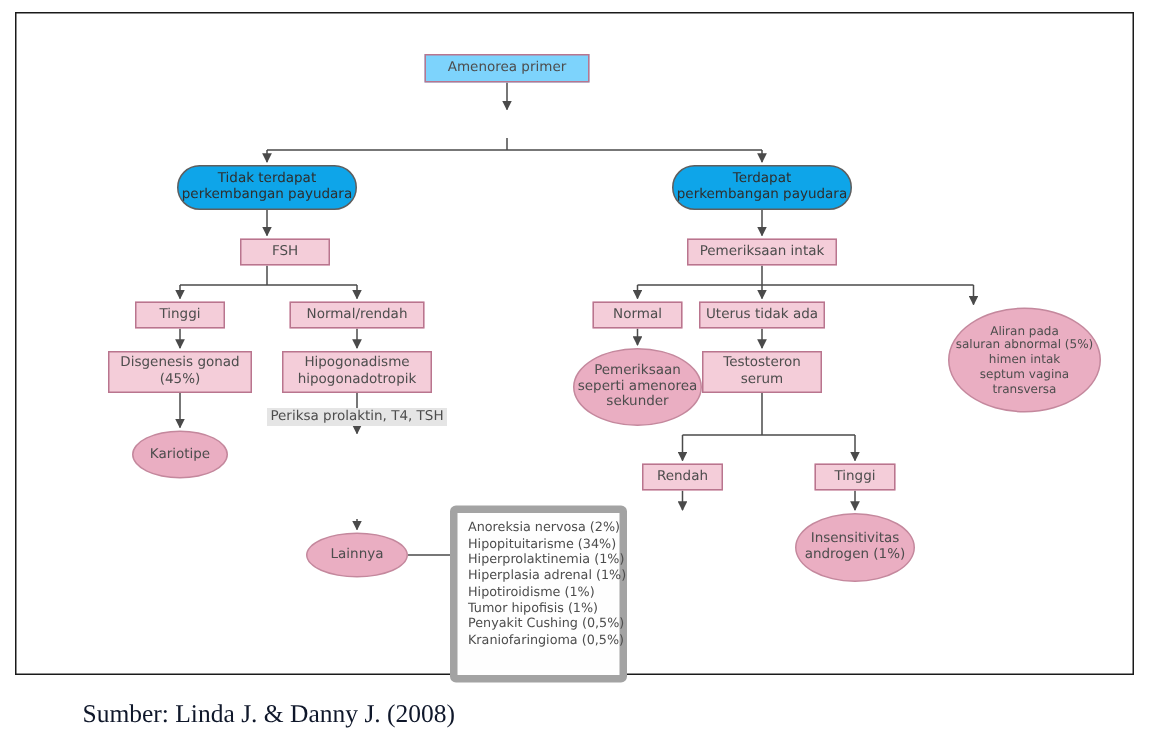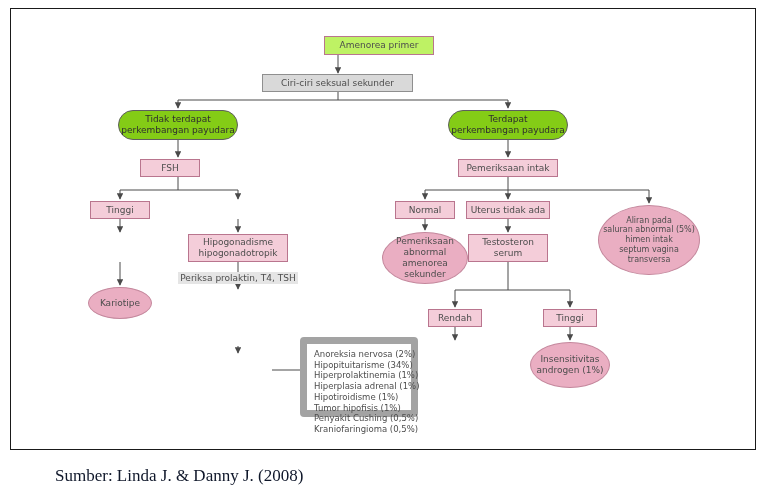--- a/index.html
+++ b/index.html
@@ -7,28 +7,28 @@
   .page{position:relative;width:782px;height:493px;background:#fff;
         font-family:"DejaVu Sans", sans-serif;overflow:hidden;}
   .frame{position:absolute;left:10px;top:8px;width:746px;height:442px;
          border:1px solid #1a1a1a;background:#fff;box-sizing:border-box;}
   svg.connectors{position:absolute;left:0;top:0;width:782px;height:493px;
                  pointer-events:none;}
   .node{position:absolute;box-sizing:border-box;display:flex;align-items:center;
         justify-content:center;text-align:center;font-size:9px;line-height:1.22;
         color:#4d4d4d;white-space:pre-line;}
   .box{background:#f4cdd9;border:1px solid #b9758e;}
-  .box.dark{background:#bef264;margin-left:41px;}
+  .box.dark{background:#7dd3fc;}
   .gray{background:#d9d9d9;border:1px solid #8f8f8f;}
-  .pill{background:#84cc16;border:1px solid #5e5e5e;border-radius:15px;color:#2e2e2e;}
+  .pill{background:#0ea5e9;border:1px solid #5e5e5e;border-radius:15px;color:#2e2e2e;}
   .ellipse{background:#eaaec2;border:1px solid #c4889d;border-radius:50%;}
-  .small{font-size:8px;}
+  .small{font-size:8px;margin-left:34px;}
   .label-plain{background:#e5e5e5;white-space:nowrap;}
-  .listbox{position:absolute;box-sizing:border-box;left:300px;top:337px;width:118px;height:80px;
-           background:#fefefe;border:7px solid #a3a3a3;border-radius:4px;
+  .listbox{position:absolute;box-sizing:border-box;left:300px;top:337px;width:118px;height:118px;
+           background:#fefefe;border:5px solid #a3a3a3;border-radius:4px;
            padding:5px 7px;font-size:8.5px;color:#4d4d4d;text-align:left;}
   .listbox div{line-height:10.7px;white-space:nowrap;}
   .caption{position:absolute;left:55px;top:466px;font-family:"Liberation Serif", serif;
            font-size:17px;color:#0f172a;}
 </style>
 </head>
 <body>
 
 <div class="page">
 
@@ -71,42 +71,45 @@
       <line x1="508" y1="219" x2="508" y2="232" marker-end="url(#arr)"></line>
       <line x1="455" y1="290" x2="455" y2="307" marker-end="url(#arr)"></line>
       <line x1="570" y1="290" x2="570" y2="307" marker-end="url(#arr)"></line>
       <line x1="455" y1="327" x2="455" y2="340" marker-end="url(#arr)"></line>
       <line x1="570" y1="327" x2="570" y2="340" marker-end="url(#arr)"></line>
     </g>
   </svg>
 
   <div class="node box dark" style="left:283px;top:36px;width:110px;height:19px">Amenorea primer</div>
 
-  <div class="node gray" style="left:262px;top:74px;width:151px;height:18px">Ciri-ciri seksual sekunder</div>
 
   <div class="node pill" style="left:118px;top:110px;width:120px;height:30px">Tidak terdapat
 perkembangan payudara</div>
 
   <div class="node pill" style="left:448px;top:110px;width:120px;height:30px">Terdapat
 perkembangan payudara</div>
 
-  <div class="node box" style="left:140px;top:159px;width:60px;height:18px">FSH</div>
+  <div class="node box" style="left:160px;top:159px;width:60px;height:18px">FSH</div>
 
   <div class="node box" style="left:90px;top:201px;width:60px;height:18px">Tinggi</div>
 
+  <div class="node box" style="left:193px;top:201px;width:90px;height:18px">Normal/rendah</div>
 
+  <div class="node box" style="left:72px;top:234px;width:96px;height:28px">Disgenesis gonad
+(45%)</div>
 
   <div class="node ellipse" style="left:88px;top:287px;width:64px;height:32px">Kariotipe</div>
 
   <div class="node box" style="left:188px;top:234px;width:100px;height:28px">Hipogonadisme
 hipogonadotropik</div>
 
   <div class="node label-plain" style="left:178px;top:272px;width:120px;height:12px">Periksa prolaktin, T4, TSH</div>
 
 
+  <div class="node ellipse" style="left:204px;top:355px;width:68px;height:30px">Lainnya</div>
 
   <div class="listbox">
     <div>Anoreksia nervosa (2%)</div>
     <div>Hipopituitarisme (34%)</div>
     <div>Hiperprolaktinemia (1%)</div>
     <div>Hiperplasia adrenal (1%)</div>
     <div>Hipotiroidisme (1%)</div>
     <div>Tumor hipofisis (1%)</div>
     <div>Penyakit Cushing (0,5%)</div>
     <div>Kraniofaringioma (0,5%)</div>
@@ -118,21 +121,21 @@
 
   <div class="node box" style="left:466px;top:201px;width:84px;height:18px">Uterus tidak ada</div>
 
   <div class="node ellipse small" style="left:598px;top:205px;width:102px;height:70px">Aliran pada
 saluran abnormal (5%)
 himen intak
 septum vagina
 transversa</div>
 
   <div class="node ellipse" style="left:382px;top:232px;width:86px;height:52px">Pemeriksaan
-abnormal amenorea
+seperti amenorea
 sekunder</div>
 
   <div class="node box" style="left:468px;top:234px;width:80px;height:28px">Testosteron
 serum</div>
 
   <div class="node box" style="left:428px;top:309px;width:54px;height:18px">Rendah</div>
 
   <div class="node box" style="left:543px;top:309px;width:54px;height:18px">Tinggi</div>
 
 

